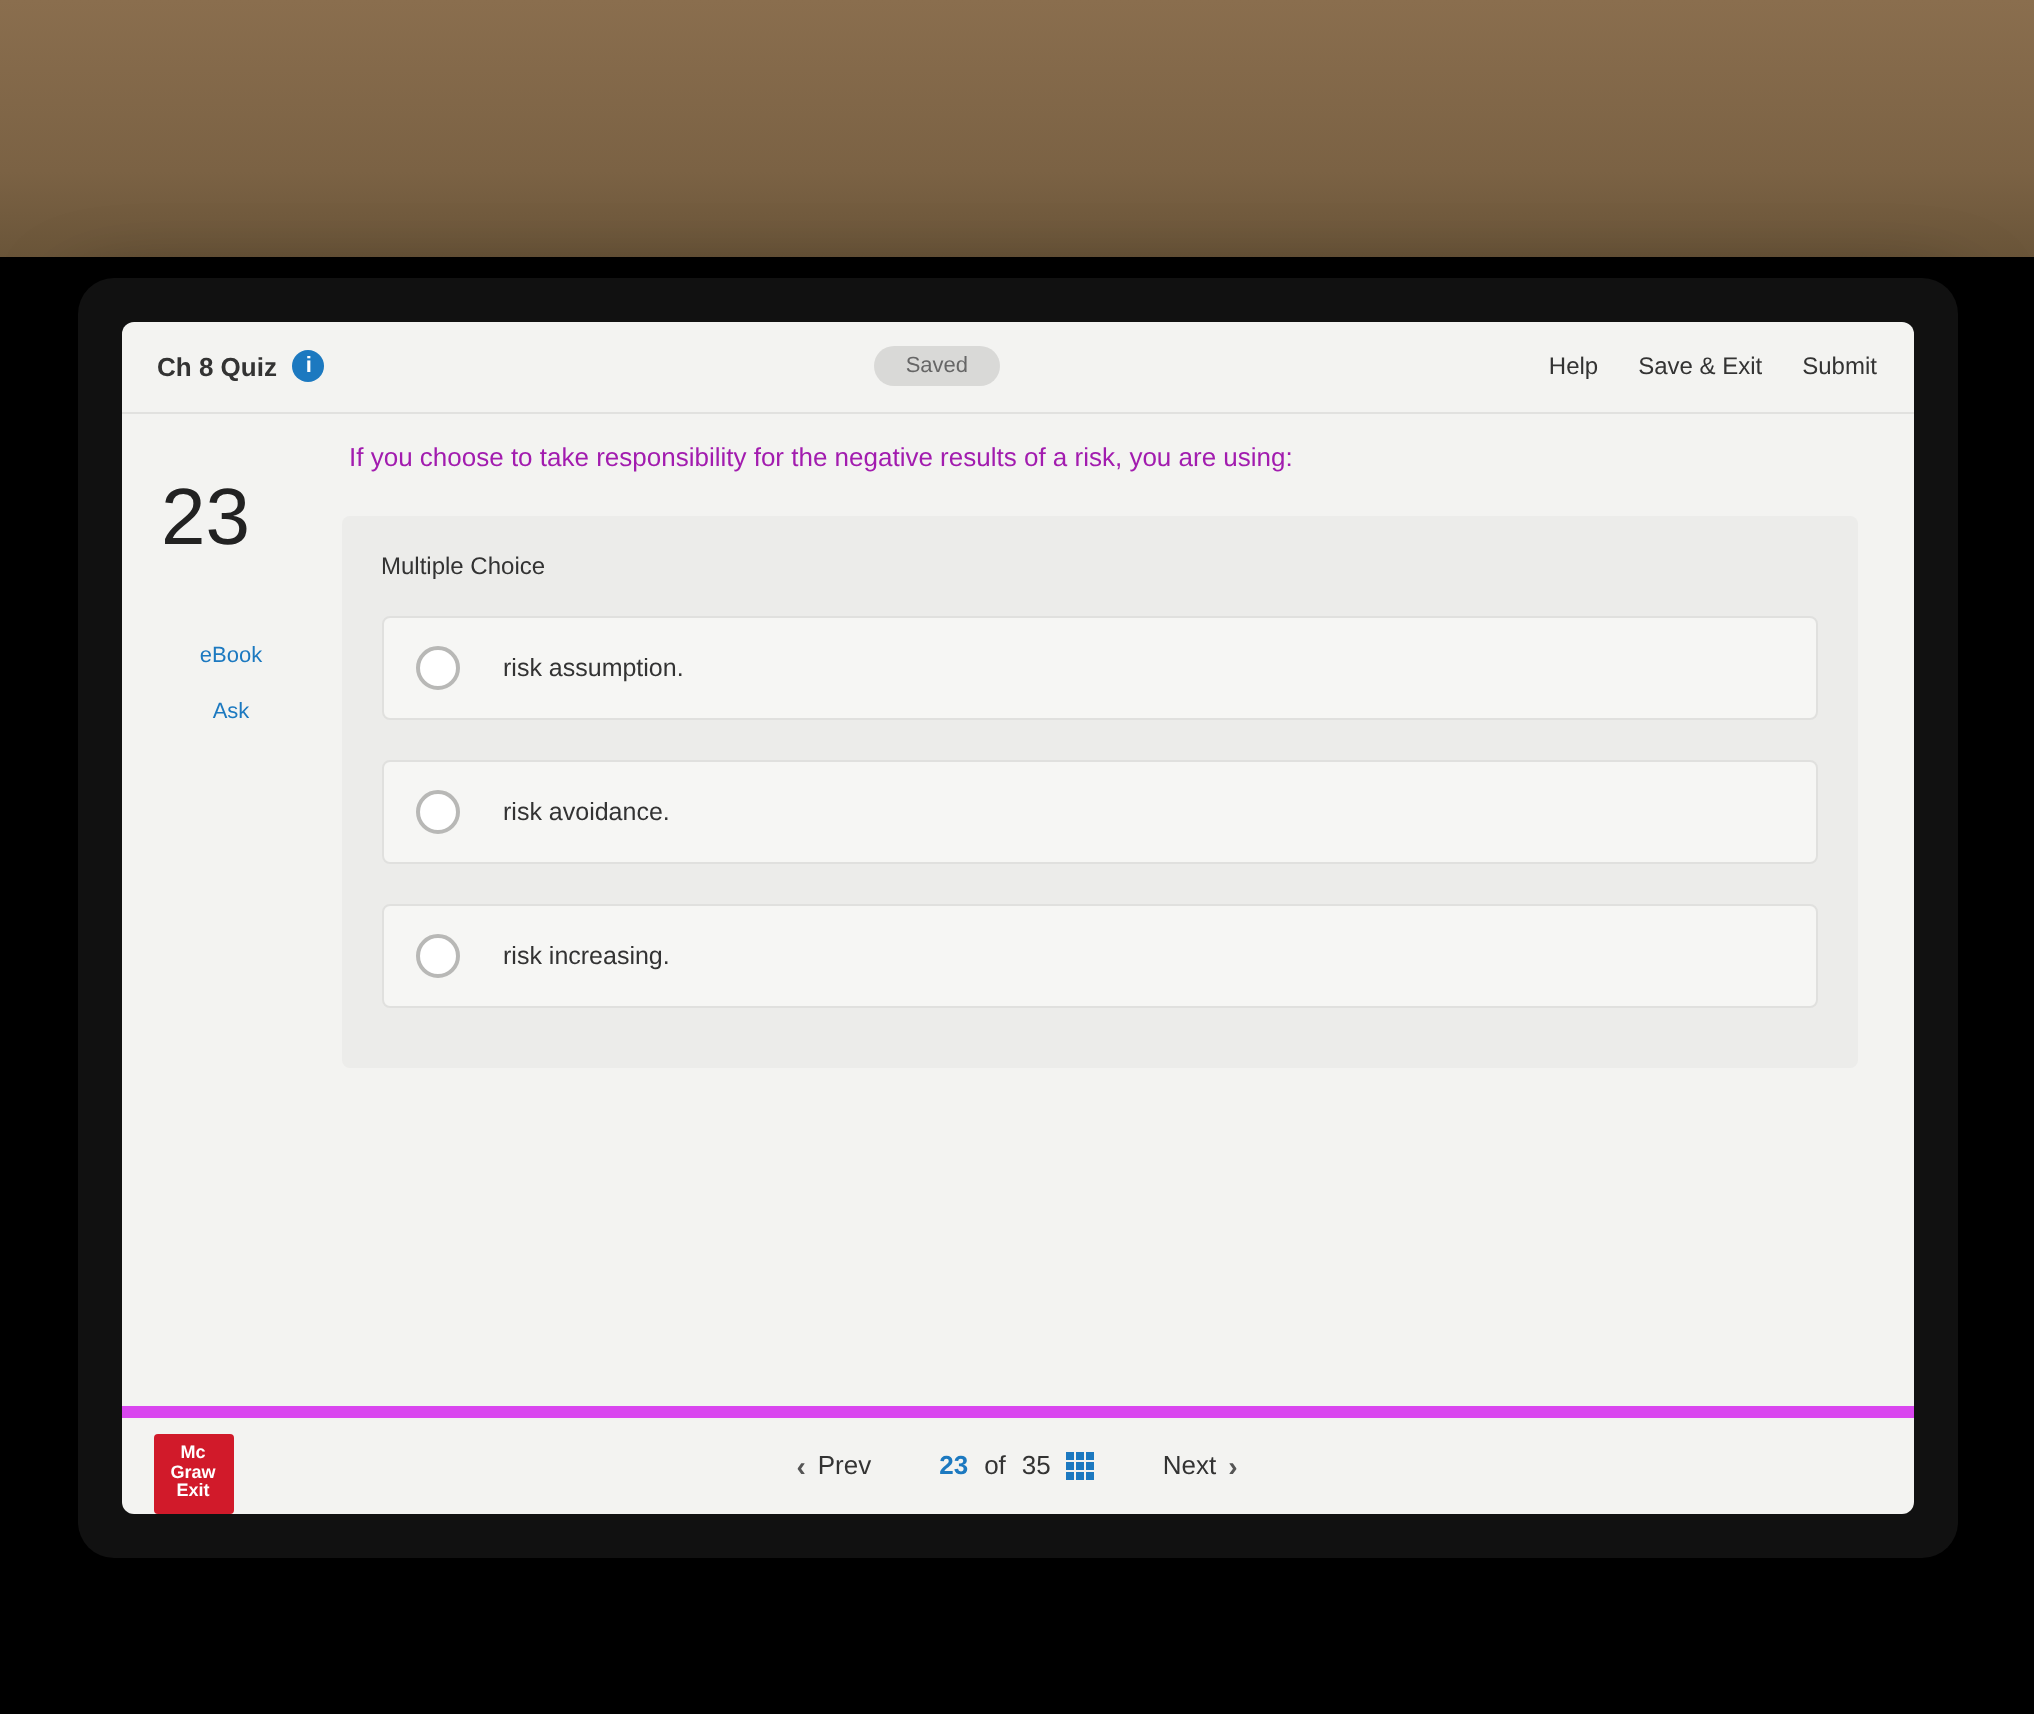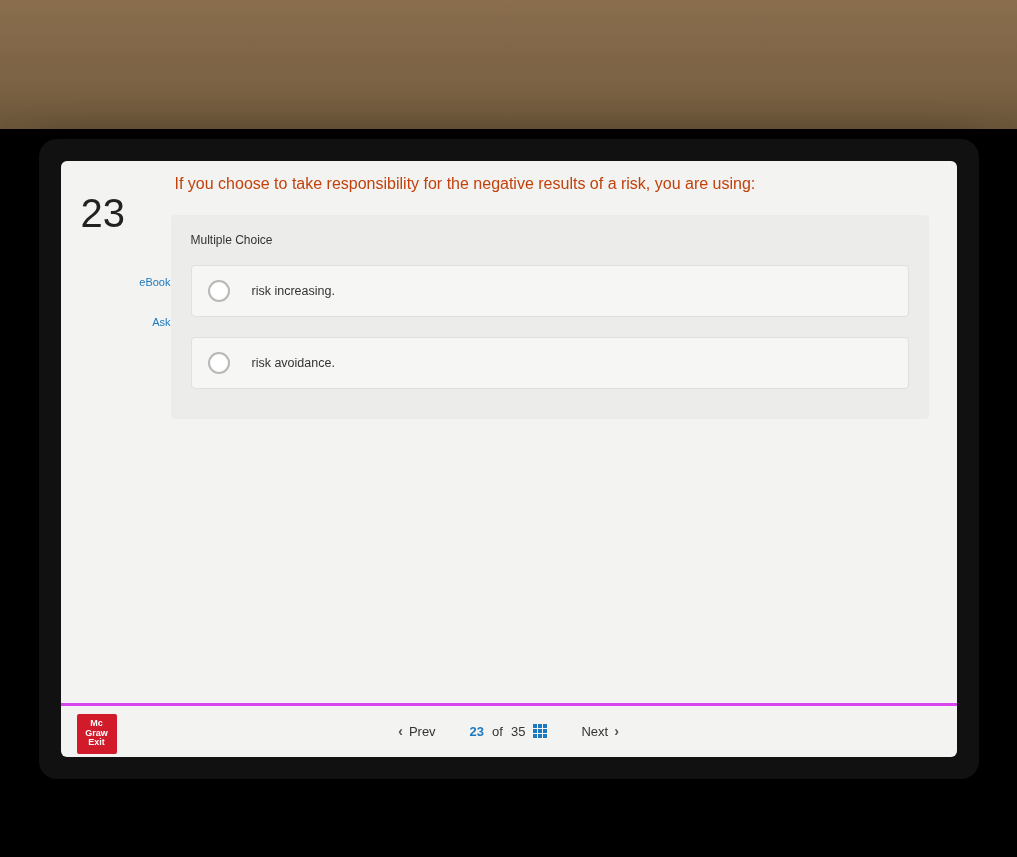--- a/index.html
+++ b/index.html
@@ -50,28 +50,28 @@
   .main {
     flex:1; display:flex; position:relative; overflow:hidden;
   }
   .leftcol {
     width: 110px; padding-top: 10px; text-align:center;
   }
   .qnum {
     font-size: 40px; font-weight:400; color:#222; margin-top: 20px; margin-bottom: 40px;
     padding-left: 6px; text-align:left; margin-left: 14px;
   }
-  .leftlinks { font-size:11px; color:#1c79c0; display:flex; flex-direction:column; gap:28px; align-items:flex-end;}
+  .leftlinks { font-size:11px; color:#1c79c0; display:flex; flex-direction:column; gap:16px; align-items:center;}
   .leftlinks span { cursor:pointer; }
 
   .content {
     flex:1; padding: 14px 28px 0 0; overflow:auto;
   }
   .question-text {
-    font-size: 16px; color:#c2410c; margin: 0 0 22px 4px;
+    font-size: 13px; color:#a21caf; margin: 0 0 22px 4px;
   }
   .card {
     background:#ececea;
     border-radius:4px;
     padding: 18px 20px 10px 20px;
   }
   .mc-label { font-size:12px; color:#333; margin-bottom: 18px; }
   .option {
     display:flex; align-items:center; gap:22px;
     background:#f6f6f4;
@@ -83,21 +83,21 @@
     cursor:pointer;
   }
   .radio {
     width:22px;height:22px;border-radius:50%;
     border:2px solid #b8b8b6; background:#fff; flex-shrink:0;
   }
 
   
   .footer {
     height: 54px;
-    border-top:3px solid #d946ef;
+    border-top:6px solid #d946ef;
     display:flex; align-items:center; justify-content:center;
     gap: 34px;
     font-size:13px; color:#333;
     position:relative;
   }
   .brand {
     position:absolute; left:16px; top:8px;
     width:40px;height:40px;background:#d11a2a;color:#fff;
     font-size:9px;line-height:1.1;font-weight:700;
     display:flex;align-items:center;justify-content:center;text-align:center;
@@ -113,43 +113,59 @@
   }
   .grid-icon i { background:#1c79c0; width:4px;height:4px; display:block; }
   .chev { font-size:14px; font-weight:700; color:#555;}
 </style>
 </head>
 <body>
 
 <div class="device-frame">
   <div class="screen">
 
+    <div class="topbar">
+      <div class="topbar-left">
+        <span>Ch 8 Quiz</span>
+        <span class="info-badge">i</span>
+      </div>
+      <div class="saved-pill">Saved</div>
+      <div class="topbar-right">
+        <span>Help</span>
+        <span>Save &amp; Exit</span>
+        <span>Submit</span>
+      </div>
+    </div>
 
     <div class="main">
       <div class="leftcol">
         <div class="qnum">23</div>
         <div class="leftlinks">
           <span>eBook</span>
           <span>Ask</span>
         </div>
       </div>
 
       <div class="content">
         <div class="question-text">If you choose to take responsibility for the negative results of a risk, you are using:</div>
 
         <div class="card">
           <div class="mc-label">Multiple Choice</div>
 
           <div class="option">
             <span class="radio"></span>
-            <span>risk increasing.</span>
+            <span>risk assumption.</span>
           </div>
           <div class="option">
             <span class="radio"></span>
             <span>risk avoidance.</span>
+          </div>
+          <div class="option">
+            <span class="radio"></span>
+            <span>risk increasing.</span>
           </div>
         </div>
       </div>
     </div>
 
     <div class="footer">
       <div class="brand">
         <div>
           <span>Mc</span><br>
           <span>Graw</span><br>

